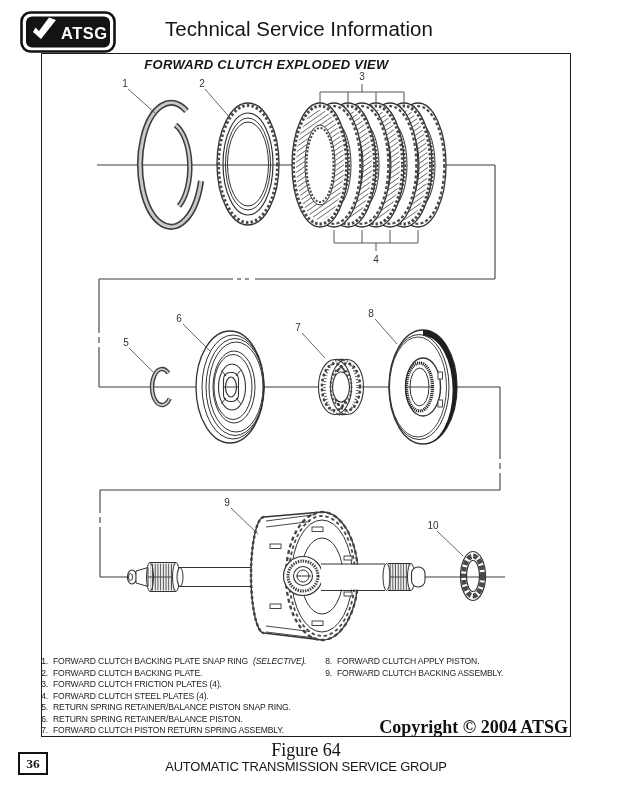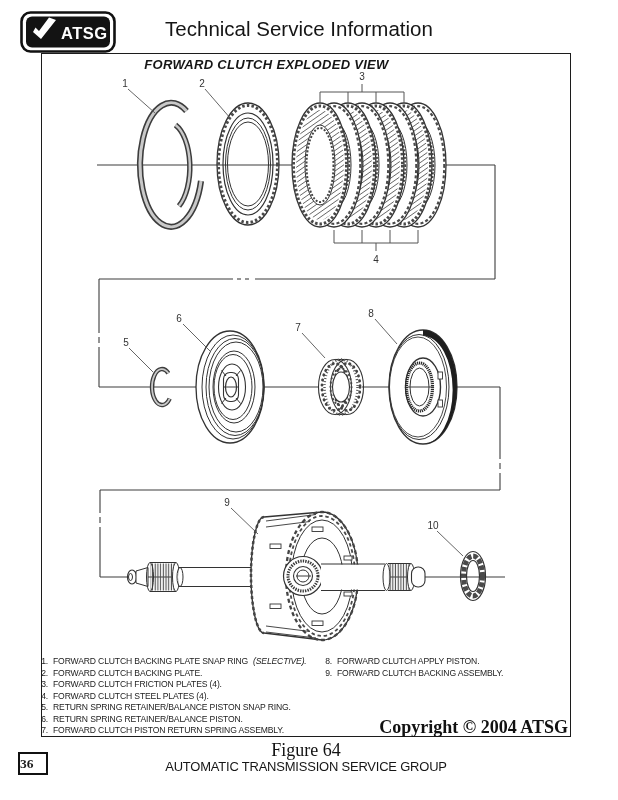--- a/index.html
+++ b/index.html
@@ -24,21 +24,21 @@
   .legend-right{left:316px;top:656px;}
   .legend-row{display:flex;}
   .legend-num{width:16px;text-align:right;margin-right:5px;flex:none;}
   .note{font-style:italic;margin-left:5px;}
   .copyright{right:50px;top:717px;font-family:"Liberation Serif",serif;
              font-weight:bold;font-size:18px;color:#111;}
   
   .figure-caption{left:41px;top:740px;width:530px;text-align:center;
                   font-family:"Liberation Serif",serif;font-size:18px;color:#111;}
   .page-num-box{left:18px;top:752px;width:30px;height:23px;border:2px solid #111;
-                box-sizing:border-box;display:flex;align-items:center;
+                box-sizing:border-box;display:flex;align-items:center;justify-content:center;
                 font-family:"Liberation Serif",serif;font-weight:bold;font-size:13.5px;}
   .org-name{left:41px;top:759px;width:530px;text-align:center;font-size:13.5px;
             letter-spacing:-.2px;transform:scaleX(.96);color:#161616;}
 </style>
 </head>
 <body>
 
 <div class="abs logo-wrap">
   <svg width="96" height="42" viewBox="0 0 96 42">
     <rect x="1.5" y="1.5" width="93" height="39" rx="9" fill="#fff" stroke="#111" stroke-width="2.6"></rect>

